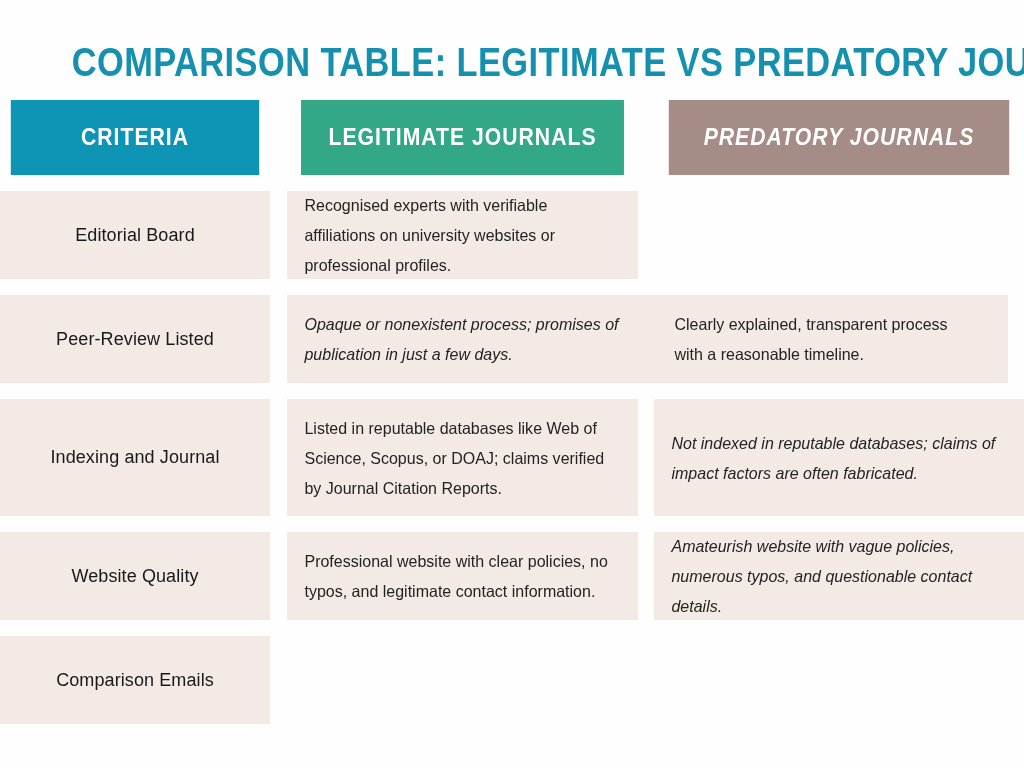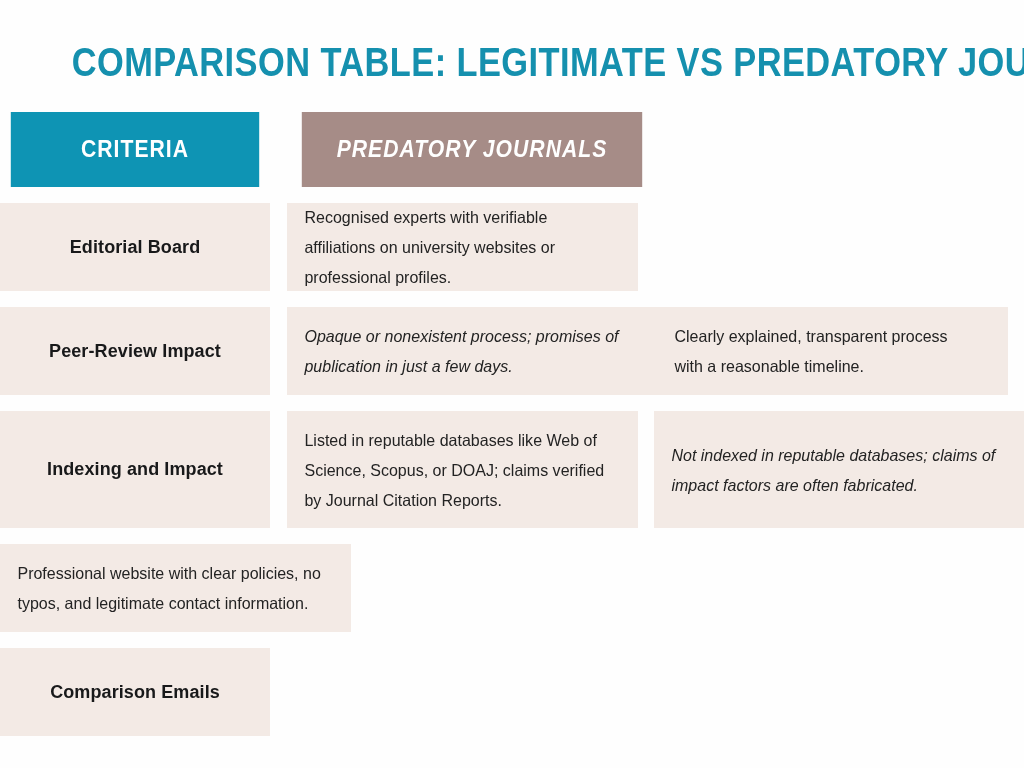--- a/index.html
+++ b/index.html
@@ -39,21 +39,21 @@
     text-transform: uppercase;
     transform: scaleX(0.86);
     transform-origin: center center;
     white-space: nowrap;
   }
 
   
   .table {
     position: absolute;
     left: 0;
-    top: 112px;
+    top: 100px;
     width: 1024px;
   }
 
   .row {
     display: flex;
     align-items: stretch;
     width: 1024px;
   }
 
   .row.header-row { margin-bottom: 16px; }
@@ -105,21 +105,21 @@
     background: #F3EAE5;
     display: flex;
     align-items: center;
   }
 
   .crit-label {
     justify-content: center;
     text-align: center;
     color: #18191A;
     font-family: "Liberation Sans", sans-serif;
-    font-weight: bold;
+    font-weight: normal;
     font-size: 18px;
     letter-spacing: 0.1px;
     padding: 0 10px;
   }
 
   .desc {
     color: #232323;
     font-family: "Liberation Sans Narrow", "Liberation Sans", sans-serif;
     font-size: 16.5px;
     line-height: 30px;
@@ -138,56 +138,63 @@
 <div class="poster">
 
   <div class="title">Comparison Table: Legitimate vs Predatory Journals</div>
 
   <div class="table">
 
     <div class="row header-row">
       <div class="cell col-criteria">
         <div class="head head-criteria">CRITERIA</div>
       </div>
+      <div class="cell col-legit">
+        <div class="head head-legit">LEGITIMATE JOURNALS</div>
+      </div>
       <div class="cell col-predatory">
         <div class="head head-predatory">PREDATORY JOURNALS</div>
       </div>
     </div>
 
     <div class="row body-row">
       <div class="cell col-criteria bodycell crit-label h-88">Editorial Board</div>
       <div class="cell col-legit bodycell h-88">
         <div class="desc">Recognised experts with verifiable affiliations on university websites or professional profiles.</div>
       </div>
     </div>
 
     <div class="row body-row">
-      <div class="cell col-criteria bodycell crit-label h-88">Peer-Review Impact</div>
+      <div class="cell col-criteria bodycell crit-label h-88">Peer-Review Listed</div>
       <div class="cell col-predatory bodycell h-88">
         <div class="desc">Opaque or nonexistent process; promises of publication in just a few days.</div>
       </div>
       <div class="cell col-legit bodycell h-88">
         <div class="desc">Clearly explained, transparent process with a reasonable timeline.</div>
       </div>
     </div>
 
     <div class="row body-row">
-      <div class="cell col-criteria bodycell crit-label h-117">Indexing and Impact</div>
+      <div class="cell col-criteria bodycell crit-label h-117">Indexing and Journal</div>
       <div class="cell col-legit bodycell h-117">
         <div class="desc">Listed in reputable databases like Web of Science, Scopus, or DOAJ; claims verified by Journal Citation Reports.</div>
       </div>
       <div class="cell col-predatory bodycell h-117">
         <div class="desc">Not indexed in reputable databases; claims of impact factors are often fabricated.</div>
       </div>
     </div>
 
     <div class="row body-row">
+      <div class="cell col-criteria bodycell crit-label h-88">Website Quality</div>
       <div class="cell col-legit bodycell h-88">
         <div class="desc">Professional website with clear policies, no typos, and legitimate contact information.</div>
       </div>
+      <div class="cell col-predatory bodycell h-88">
+        <div class="desc">Amateurish website with vague policies, numerous typos, and questionable contact details.</div>
+      </div>
     </div>
 
     <div class="row body-row">
       <div class="cell col-criteria bodycell crit-label h-88">Comparison Emails</div>
     </div>
 
   </div>
 </div>
 
 </body></html>

